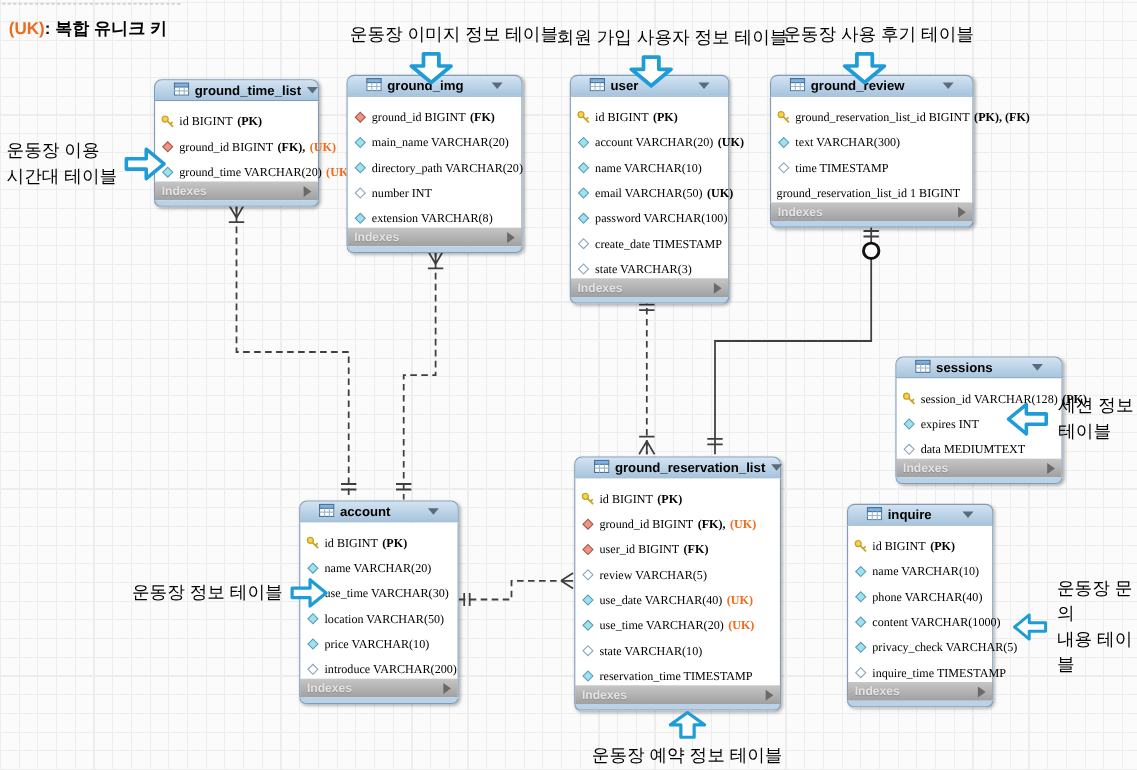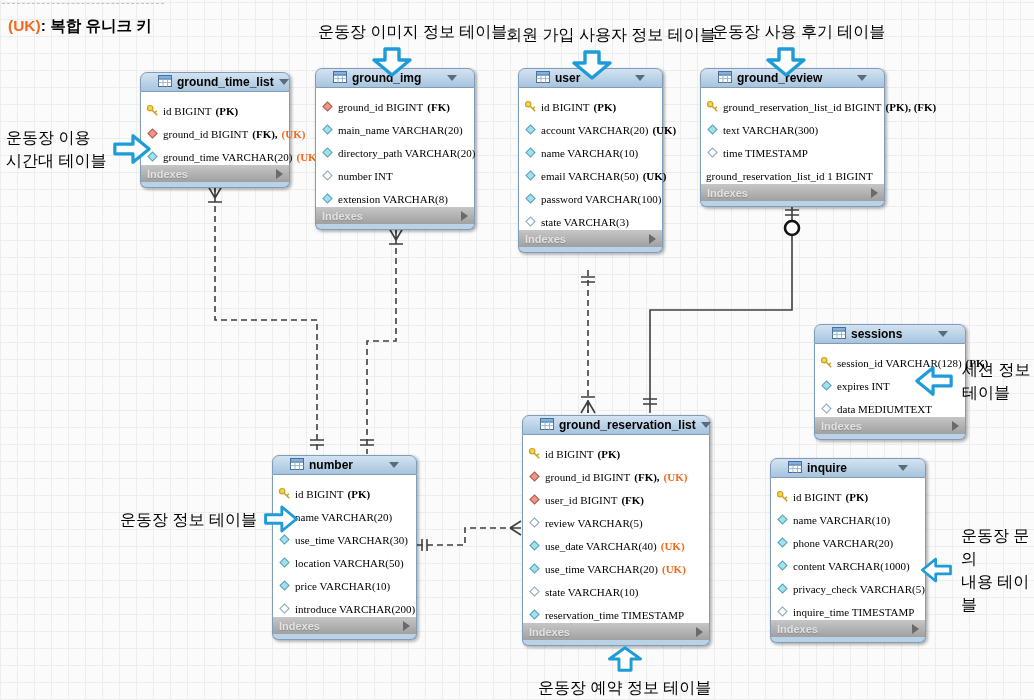--- a/index.html
+++ b/index.html
@@ -53,41 +53,41 @@
          border-radius:0 0 7px 7px; }
 
   
   #t-ground_time_list { left:140px; top:72px;  width:150px; }
   #t-ground_img       { left:315px; top:68px;  width:160px; }
   #t-user             { left:518px; top:68px;  width:145px; }
   #t-ground_review    { left:700px; top:68px;  width:185px; }
   #t-sessions         { left:770px; top:324px; width:152px;margin-left:44px; }
   #t-ground           { left:272px; top:455px; width:145px; }
   #t-ground_reservation_list { left:522px; top:415px; width:188px; }
-  #t-inquire          { left:770px; top:458px; width:156px; }
+  #t-inquire          { left:770px; top:458px; width:133px; }
 
   
   .ann { position:absolute; z-index:3; color:#000; font-size:16px; }
   .ann-text span { display:block; line-height:23px; }
   .arrow { display:block; }
   #legend { position:absolute; left:8px; top:16px; z-index:3; font-size:15.5px; font-weight:bold; }
   #legend .uk { color:#f26a1b; }
 
   #ann-img   { left:318px; top:20px; }
   #ann-img   .arrow { margin:4px 0 0 52px; }
   #ann-user  { left:506px; top:23px; }
   #ann-user  .arrow { margin:4px 0 0 64px; }
   #ann-review{ left:712px; top:20px; }
   #ann-review .arrow { margin:4px 0 0 52px; }
 
   #ann-time  { left:6px; top:96px;margin-top:30px; }
   #ann-time  .wrap { display:flex; align-items:center; gap:6px; }
   #ann-sessions { left:914px; top:358px; }
   #ann-sessions .wrap { display:flex; align-items:center; gap:8px; }
-  #ann-ground { left:120px; top:501px; }
+  #ann-ground { left:120px; top:521px; }
   #ann-ground .wrap { display:flex; align-items:center; gap:6px; }
   #ann-inquire { left:920px; top:524px; }
   #ann-inquire .wrap { display:flex; align-items:center; gap:8px; }
   #ann-reservation { left:538px; top:644px; }
   #ann-reservation .arrow { margin:0 0 2px 68px; }
 </style>
 </head>
 <body>
 
 <div id="page-break-line"></div>
@@ -296,20 +296,28 @@
           </svg>
         </span>
         <span class="coltext">password VARCHAR(100)</span>
       </div>
       <div class="row">
         <span class="ic">
           <svg width="13" height="13" viewBox="0 0 13 13">
             <rect x="3.3" y="3.3" width="6.4" height="6.4" transform="rotate(45 6.5 6.5)" fill="#ffffff" stroke="#8aa6be" stroke-width="1"></rect>
           </svg>
         </span>
+        <span class="coltext">create_date TIMESTAMP</span>
+      </div>
+      <div class="row">
+        <span class="ic">
+          <svg width="13" height="13" viewBox="0 0 13 13">
+            <rect x="3.3" y="3.3" width="6.4" height="6.4" transform="rotate(45 6.5 6.5)" fill="#ffffff" stroke="#8aa6be" stroke-width="1"></rect>
+          </svg>
+        </span>
         <span class="coltext">state VARCHAR(3)</span>
       </div>
     </div>
     <div class="tbl-footer">
       <span>Indexes</span>
       <span class="ftr-arrow"></span>
     </div>
     <div class="tbl-bottom"></div>
   </div>
 <div class="tbl" id="t-ground_review">
@@ -410,21 +418,21 @@
   </div>
 <div class="tbl" id="t-ground">
     <div class="tbl-header">
       <span><svg width="14" height="12" viewBox="0 0 14 12">
           <rect x="0.5" y="0.5" width="13" height="11" fill="#ffffff" stroke="#4a6f96"></rect>
           <rect x="0.5" y="0.5" width="13" height="3.6" fill="#7fb2e0" stroke="#4a6f96"></rect>
           <line x1="5" y1="4.1" x2="5" y2="11.5" stroke="#9ab7cf"></line>
           <line x1="9.5" y1="4.1" x2="9.5" y2="11.5" stroke="#9ab7cf"></line>
           <line x1="0.5" y1="7.6" x2="13.5" y2="7.6" stroke="#9ab7cf"></line>
         </svg></span>
-      <span>number</span>
+      <span>account</span>
       <span class="hdr-caret"></span>
     </div>
     <div class="tbl-rows">
       <div class="row">
         <span class="ic">
           <svg width="13" height="13" viewBox="0 0 13 13">
             <circle cx="4.2" cy="4.2" r="2.7" fill="#f7d64a" stroke="#c9a227" stroke-width="1.2"></circle>
             <path d="M6.2,6.2 L10.8,10.8 M8.8,8.8 L10.4,7.2" fill="none" stroke="#c9a227" stroke-width="1.6" stroke-linecap="round"></path>
           </svg>
         </span>
@@ -599,21 +607,21 @@
           </svg>
         </span>
         <span class="coltext">name VARCHAR(10)</span>
       </div>
       <div class="row">
         <span class="ic">
           <svg width="13" height="13" viewBox="0 0 13 13">
             <rect x="3.3" y="3.3" width="6.4" height="6.4" transform="rotate(45 6.5 6.5)" fill="#9fe2ef" stroke="#5a9db5" stroke-width="1"></rect>
           </svg>
         </span>
-        <span class="coltext">phone VARCHAR(20)</span>
+        <span class="coltext">phone VARCHAR(40)</span>
       </div>
       <div class="row">
         <span class="ic">
           <svg width="13" height="13" viewBox="0 0 13 13">
             <rect x="3.3" y="3.3" width="6.4" height="6.4" transform="rotate(45 6.5 6.5)" fill="#9fe2ef" stroke="#5a9db5" stroke-width="1"></rect>
           </svg>
         </span>
         <span class="coltext">content VARCHAR(1000)</span>
       </div>
       <div class="row">

